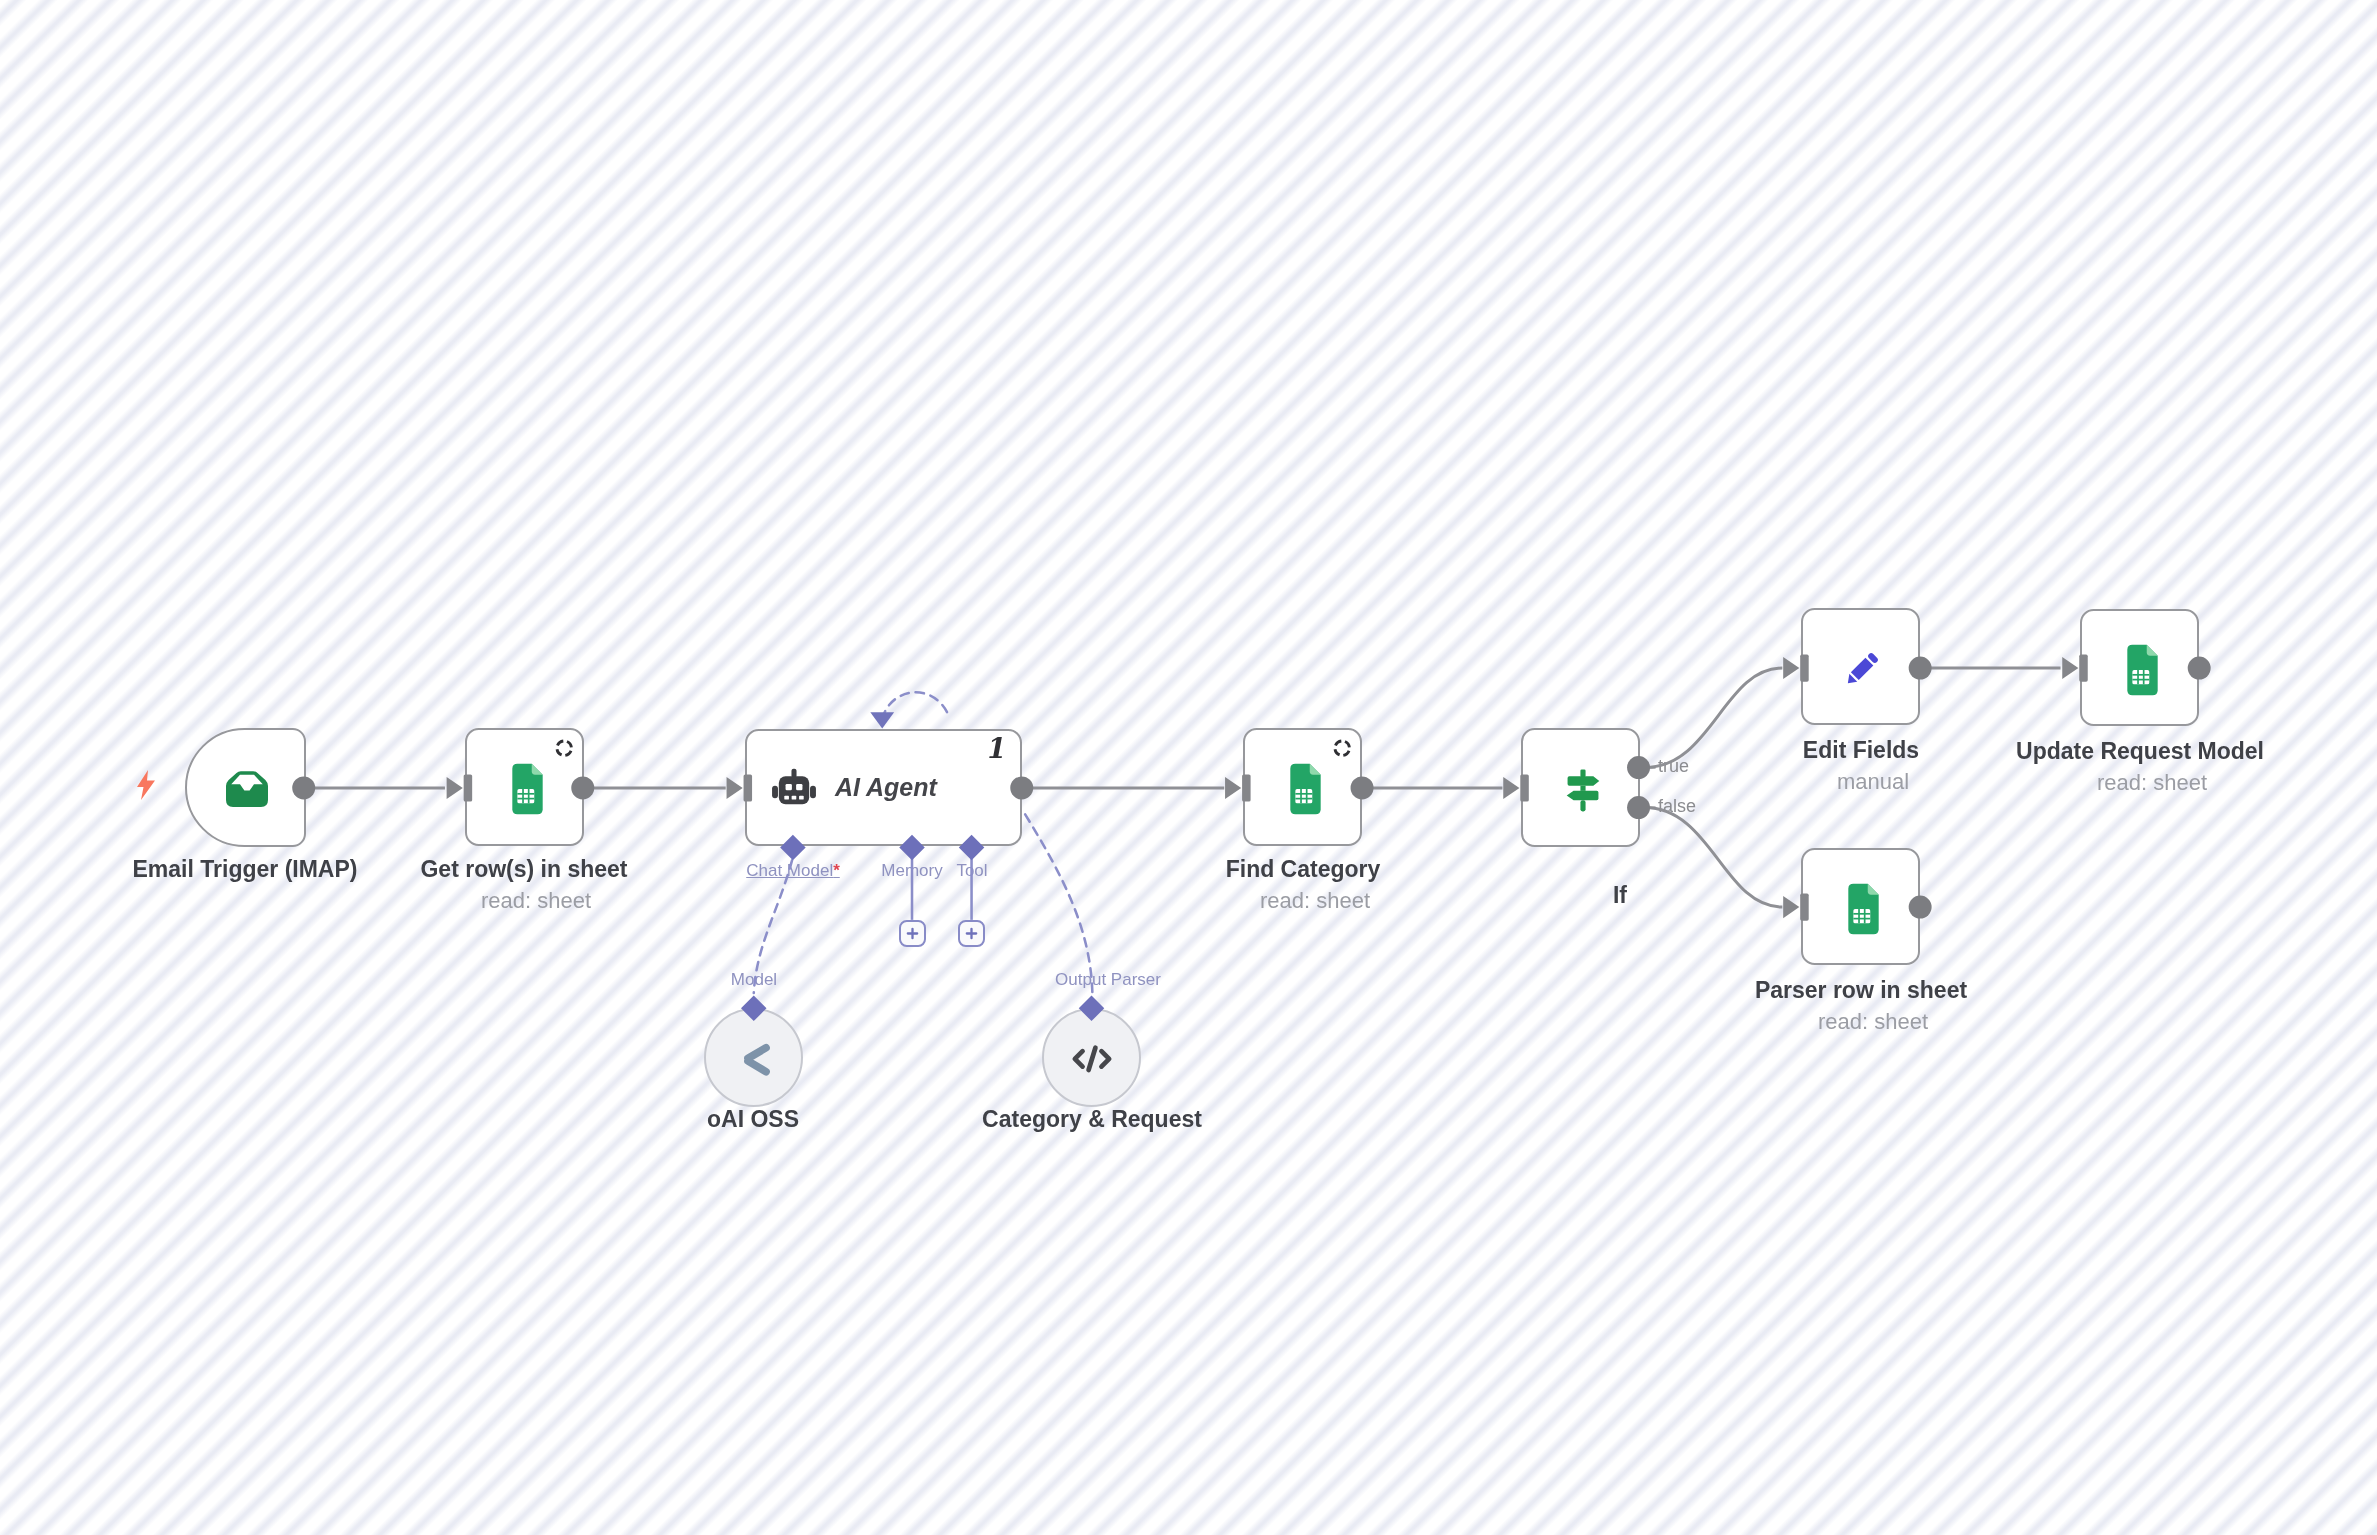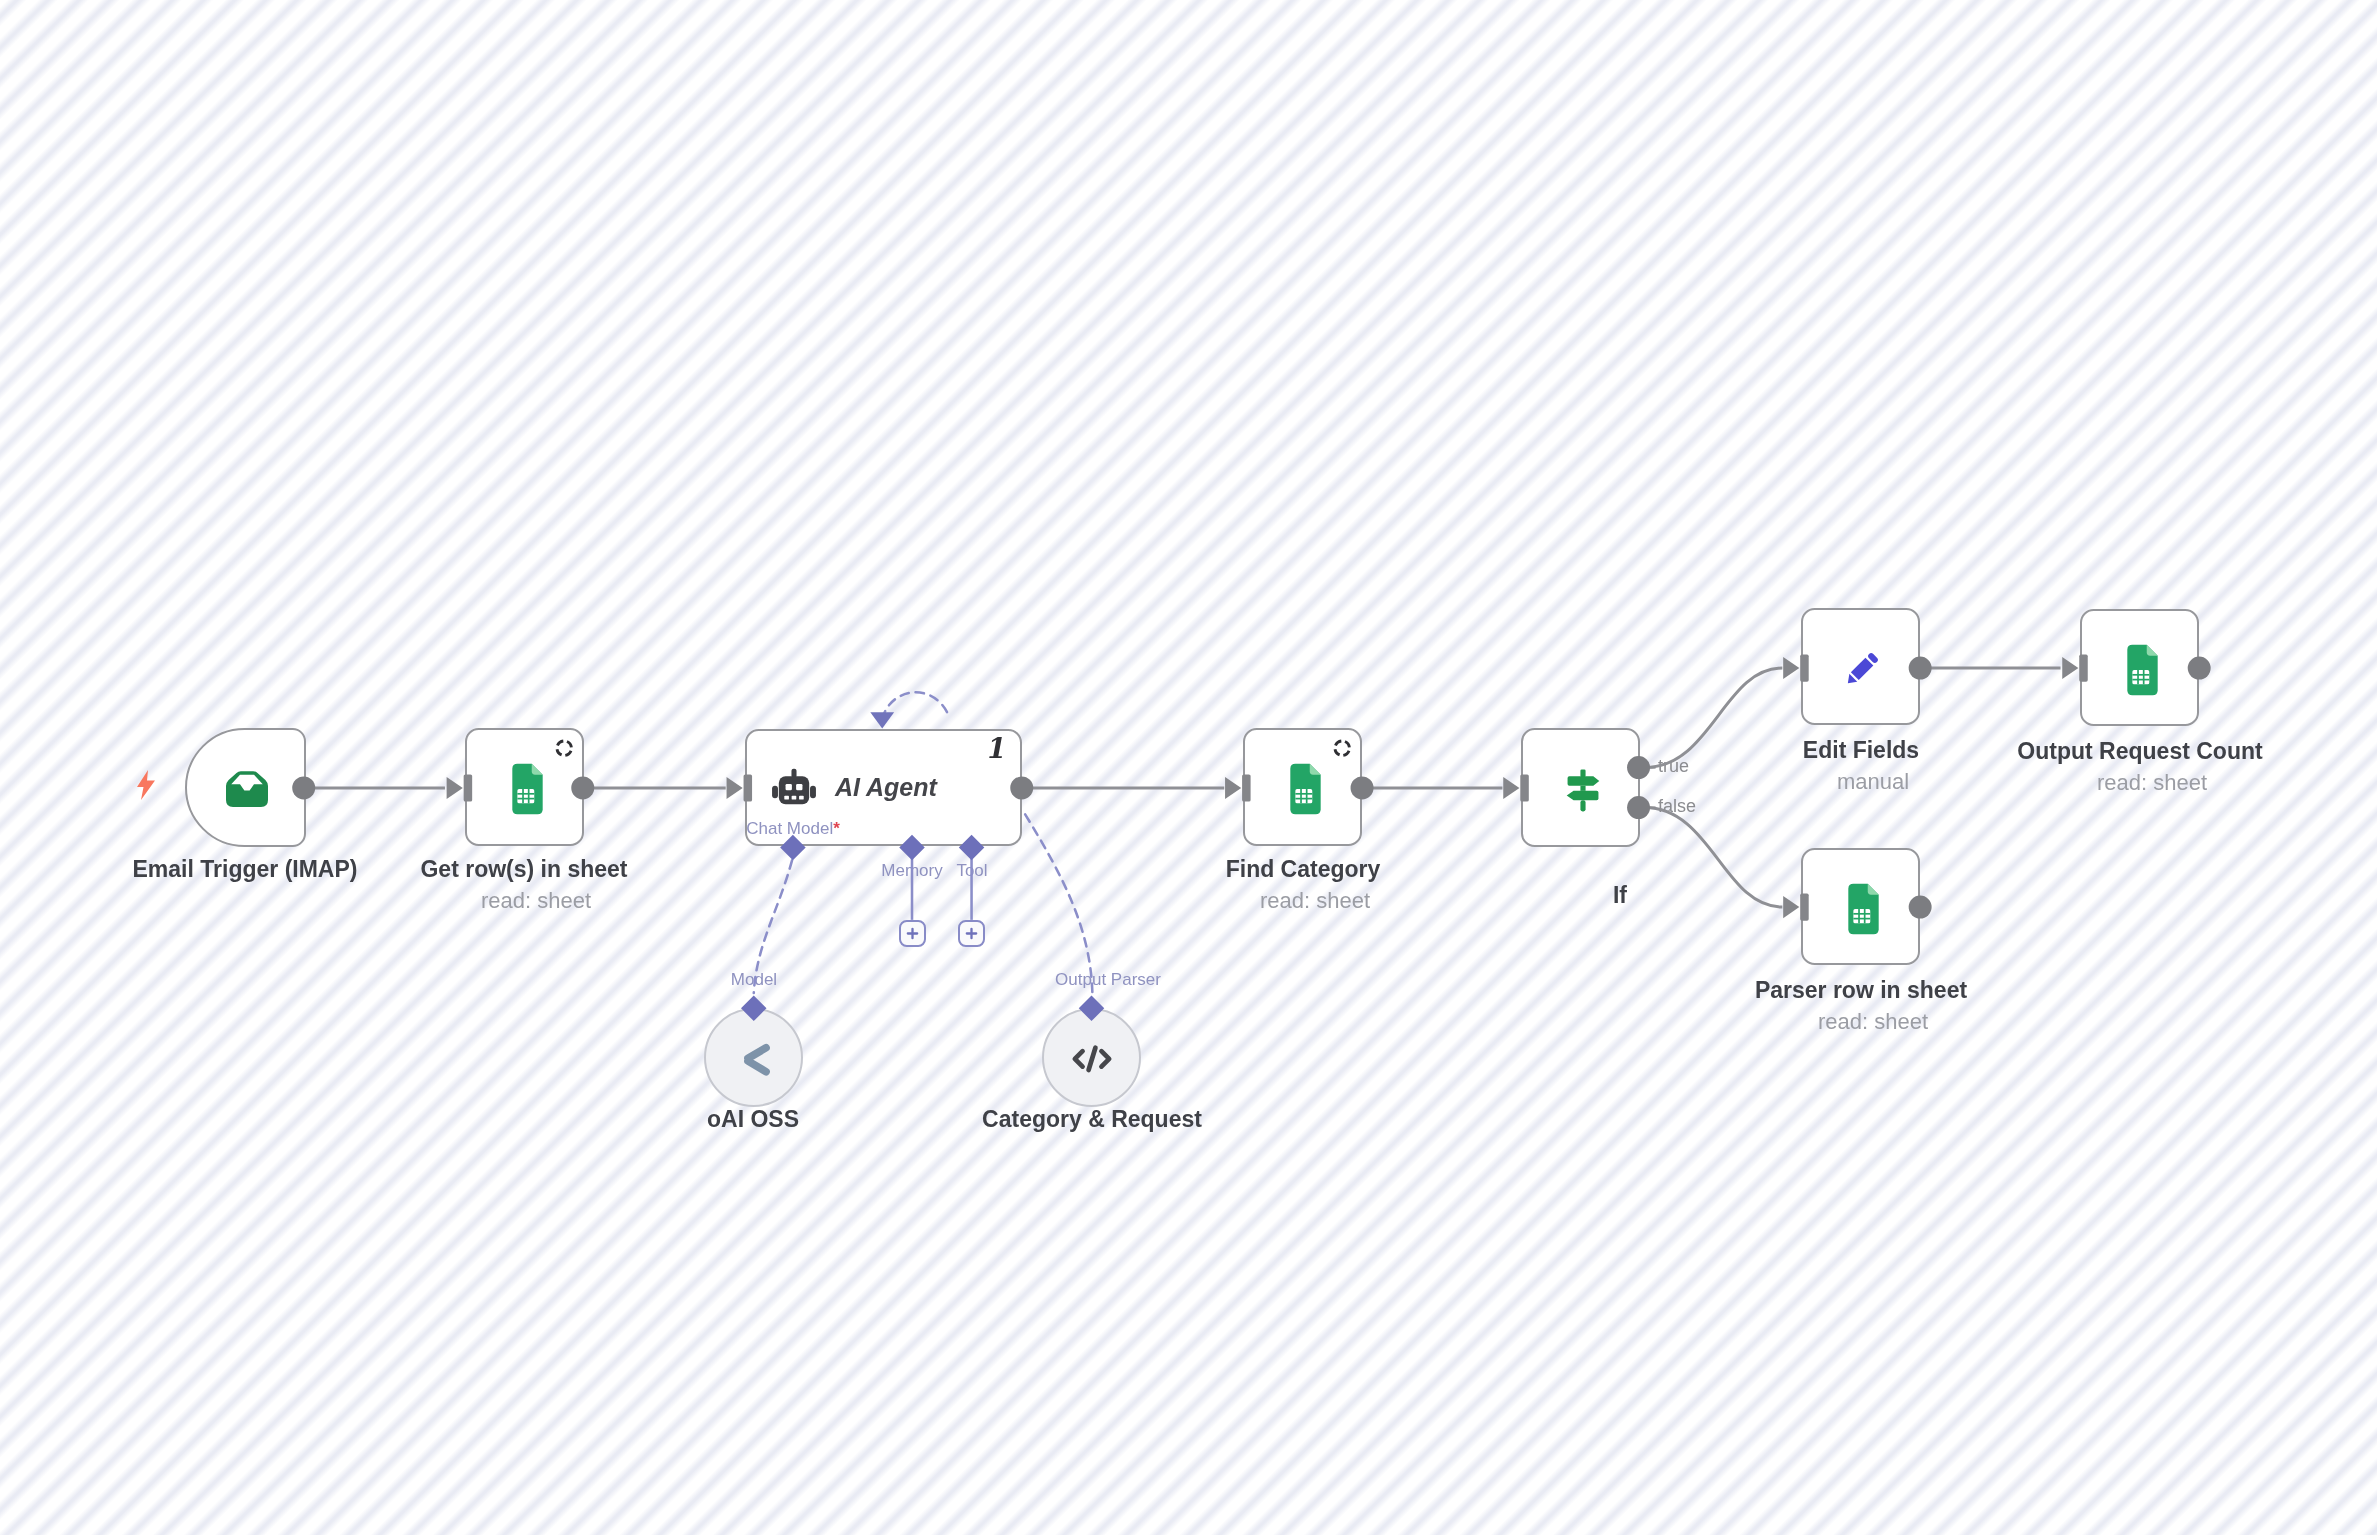--- a/index.html
+++ b/index.html
@@ -130,21 +130,21 @@
         <rect x="22" y="22" width="7.5" height="7.5" rx="1.5" fill="#fff"></rect>
         <rect x="34.5" y="22" width="7.5" height="7.5" rx="1.5" fill="#fff"></rect>
         <rect x="20.5" y="36" width="5.5" height="4.5" rx="1" fill="#fff"></rect>
         <rect x="29.2" y="36" width="5.5" height="4.5" rx="1" fill="#fff"></rect>
         <rect x="38" y="36" width="5.5" height="4.5" rx="1" fill="#fff"></rect>
       </svg>
     </span>
     <span class="agent-title">AI Agent</span>
     <span class="runcount">1</span>
   </div>
-  <div class="portlabel" style="left:793px;top:819px;">
+  <div class="portlabel" style="left:793px;top:861px;text-decoration:underline;">
     <span>Chat Model</span><span class="req">*</span>
   </div>
   <div class="portlabel" style="left:912px;top:861px;">Memory</div>
   <div class="portlabel" style="left:972px;top:861px;">Tool</div>
   <div class="plusbtn" style="left:899px;top:920px;">
     <svg viewBox="0 0 32 32" width="27" height="27">
       <path d="M16 9.5 V22.5 M9.5 16 H22.5" stroke="#6F72BA" stroke-width="3.2" stroke-linecap="round" fill="none"></path>
     </svg>
   </div>
   <div class="plusbtn" style="left:958px;top:920px;">
@@ -199,21 +199,21 @@
   <div class="title" style="left:1861px;top:737px;">Edit Fields</div>
   <div class="subtitle" style="left:1861px;top:769px;">manual</div>
 
   <div class="node" style="left:2080px;top:609px;width:119px;height:117px;">
     <span class="nicon" style="left:40px;top:31.5px;">
       <svg viewBox="0 0 48 64" width="41" height="54">
           <use href="#icon-sheets"></use>
         </svg>
     </span>
   </div>
-  <div class="title" style="left:2140px;top:738px;">Output Request Count</div>
+  <div class="title" style="left:2140px;top:738px;">Update Request Model</div>
   <div class="subtitle" style="left:2140px;top:770px;">read: sheet</div>
 
   <div class="node" style="left:1801px;top:848px;width:119px;height:117px;">
     <span class="nicon" style="left:40px;top:31.5px;">
       <svg viewBox="0 0 48 64" width="41" height="54">
           <use href="#icon-sheets"></use>
         </svg>
     </span>
   </div>
   <div class="title" style="left:1861px;top:977px;">Parser row in sheet</div>

